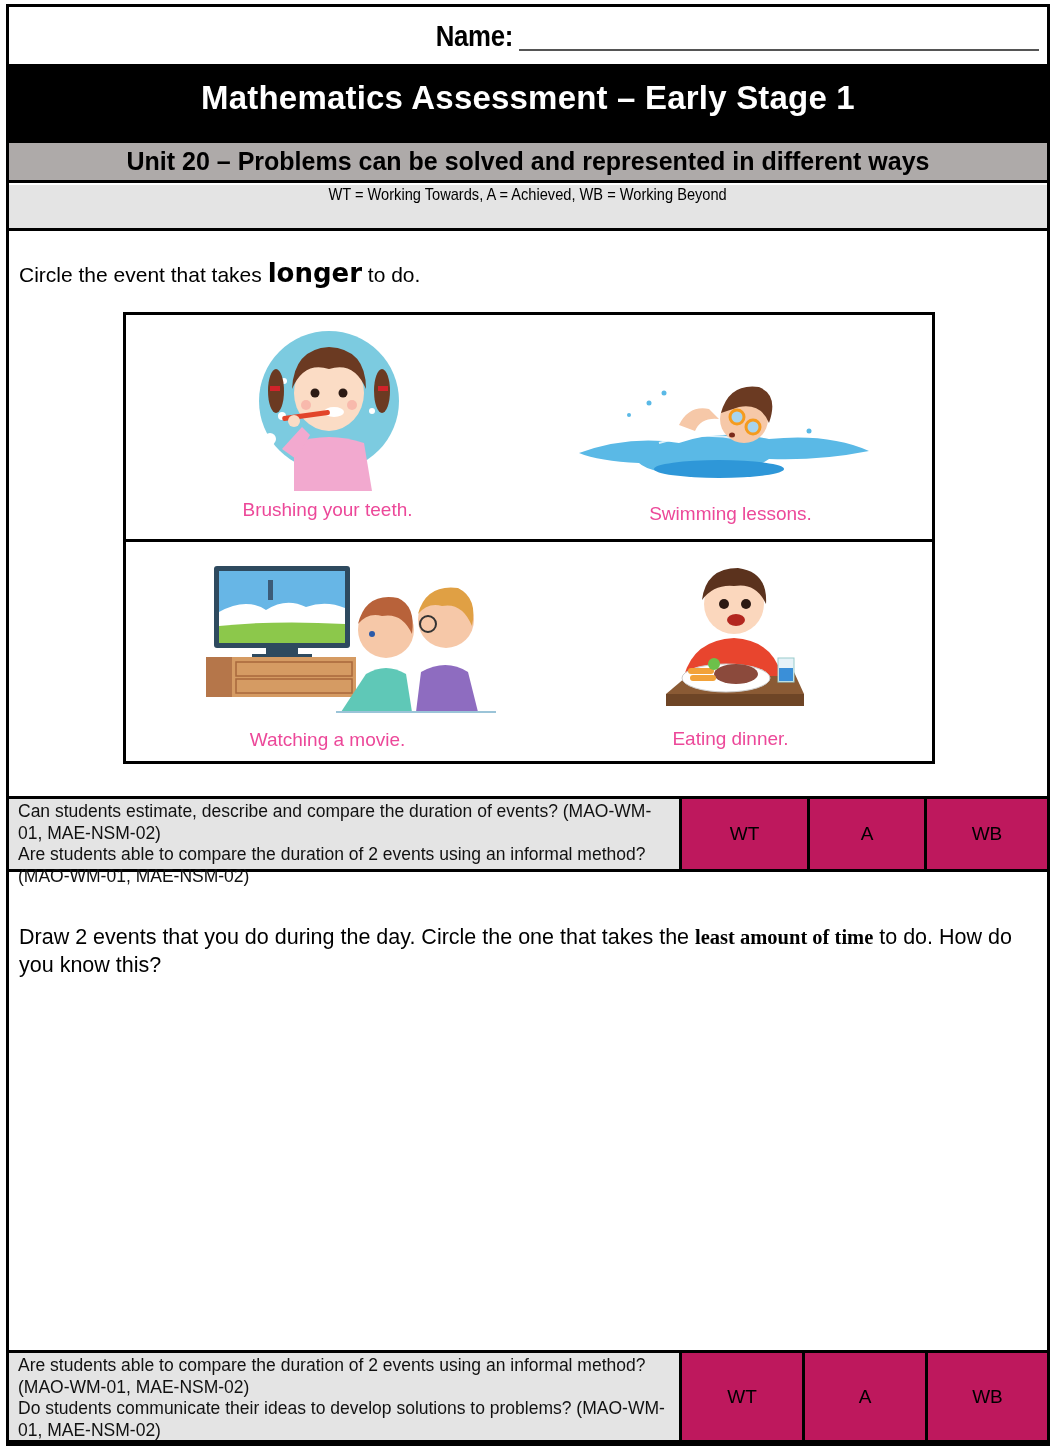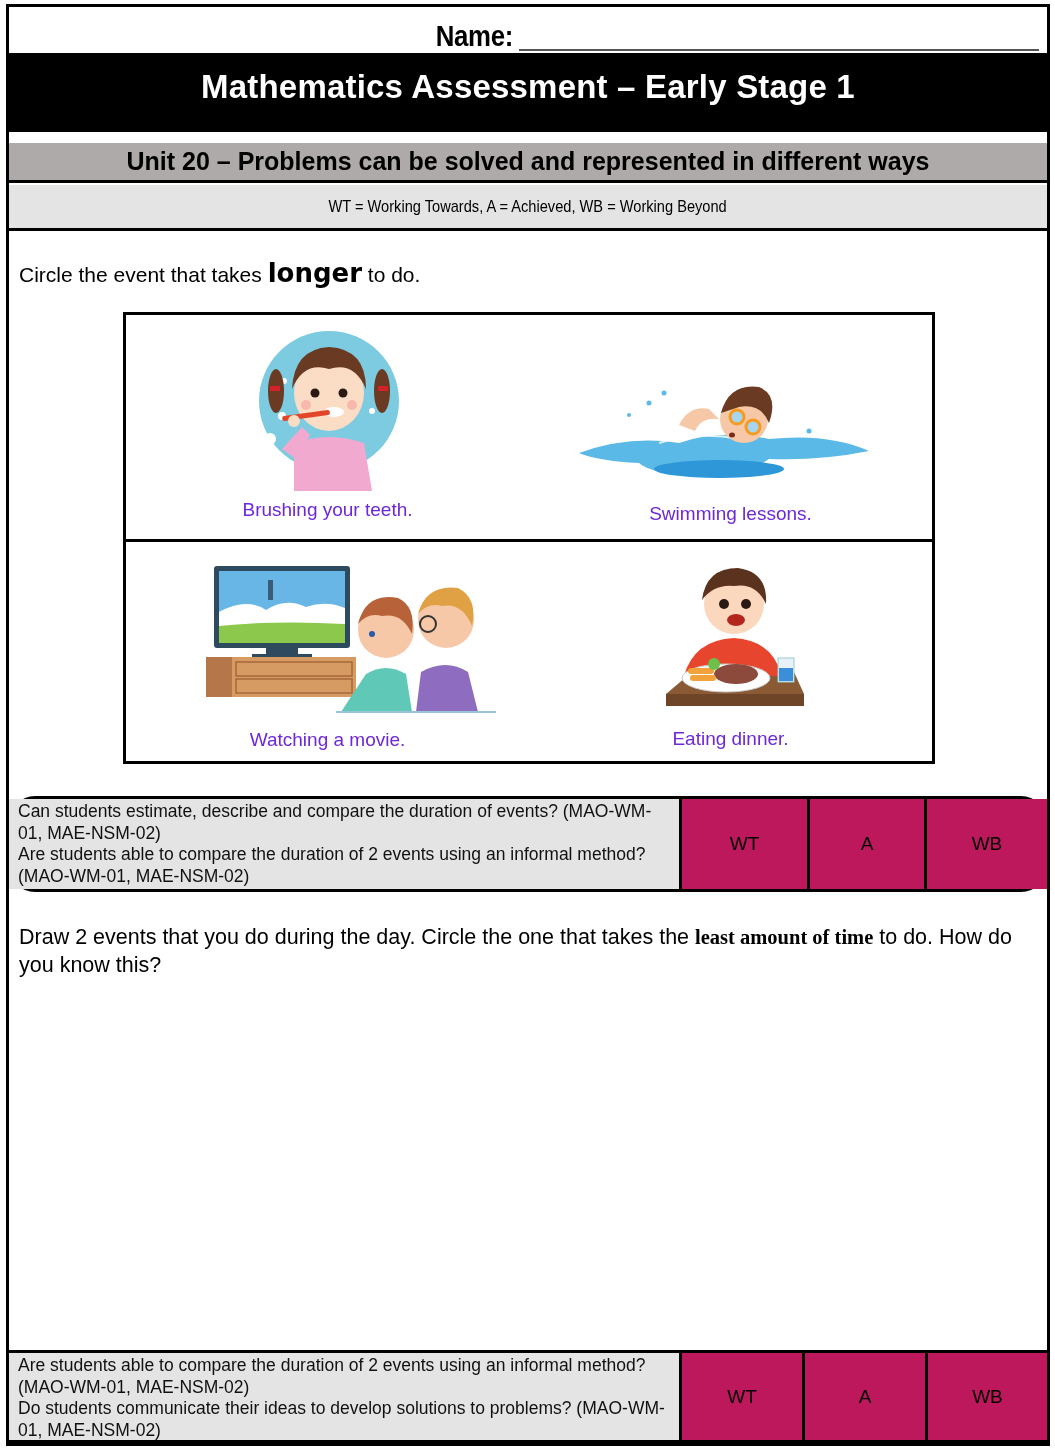--- a/index.html
+++ b/index.html
@@ -19,38 +19,38 @@
     .name-label {
       font-family: "Liberation Sans", sans-serif; font-weight: bold; font-size: 30px;
       transform: scaleX(0.86); transform-origin: right center; letter-spacing: -0.3px;
       margin-right: 6px;
     }
     .name-line {
       width: 520px; height: 30px; border-bottom: 2px solid #555;
     }
 
     .title-bar {
-      position: absolute; left: 0; top: 46px; width: 1038px; height: 79px;
+      position: absolute; left: 0; top: 57px; width: 1038px; height: 79px;
       background: #000; color: #fff; display: flex; align-items: center; justify-content: center;
       padding-bottom: 12px;
     }
     .title-bar span {
       font-weight: bold; font-size: 33px; letter-spacing: 0.2px;
     }
 
     .unit-bar {
       position: absolute; left: 0; top: 136px; width: 1038px; height: 40px;
       background: #aeaaa9; display: flex; align-items: center; justify-content: center;
       border-bottom: 3px solid #000;
     }
     .unit-bar span { font-weight: bold; font-size: 25px; }
 
     .legend-bar {
       position: absolute; left: 0; top: 178px; width: 1038px; height: 46px;
-      background: #e4e4e4; display: flex; align-items: center; justify-content: center;
+      background: #e4e4e4; display: flex; align-items: flex-start; justify-content: center;
       border-bottom: 3px solid #000;
     }
     .legend-bar span {
       font-size: 17px; display: inline-block; transform: scaleX(0.86);
     }
 
     
     .q1-prompt {
       position: absolute; left: 10px; top: 251px; font-size: 21px;
     }
@@ -61,21 +61,21 @@
       border: 3px solid #000;
     }
     .picture-grid .hdiv {
       position: absolute; left: 0; top: 224px; width: 806px; height: 3px; background: #000;
     }
     .cell {
       position: absolute; width: 403px; height: 224px;
     }
     .cell .art { position: absolute; }
     .cell .caption {
-      position: absolute; left: 0; width: 100%; text-align: center; font-size: 19px; color: #6d28d9;
+      position: absolute; left: 0; width: 100%; text-align: center; font-size: 19px; color: #ec4899;
     }
 
     
     .assess-row {
       position: absolute; left: 0; width: 1038px; border-top: 3px solid #000; border-bottom: 3px solid #000;
       display: flex;
     }
     .assess-row .crit {
       background: #e4e4e4; font-size: 17.5px; line-height: 21.5px; padding: 2px 8px 0 9px;
       color: #111;
@@ -225,21 +225,21 @@
         <path d="M210 150 L215 110 Q240 96 262 110 L272 150 Z" fill="#8e6cc0"></path>
         <circle cx="240" cy="58" r="28" fill="#f6c8a8"></circle>
         <path d="M212 52 Q220 22 252 26 Q272 36 266 64 Q256 40 236 44 Q222 40 212 52 Z" fill="#e0a044"></path>
         <circle cx="222" cy="62" r="8" fill="none" stroke="#333" stroke-width="2"></circle>
         <line x1="130" y1="150" x2="290" y2="150" stroke="#9bc4d8" stroke-width="2"></line>
       </svg>
       <div class="caption" style="top:187px;">Watching a movie.</div>
     </div>
   </div>
 
-  <div class="assess-row" style="top:789px; height:96px;border-radius:26px;">
+  <div class="assess-row" style="top:789px; height:76px;">
     <div class="crit" style="width:670px;">
       <div>Can students estimate, describe and compare the duration of events? (MAO-WM-01, MAE-NSM-02)</div>
       <div>Are students able to compare the duration of 2 events using an informal method? (MAO-WM-01, MAE-NSM-02)</div>
     </div>
     <div class="grade" style="width:128px;">WT</div>
     <div class="grade" style="width:117px;">A</div>
     <div class="grade" style="flex:1;">WB</div>
   </div>
 
   <div class="q2-prompt">

